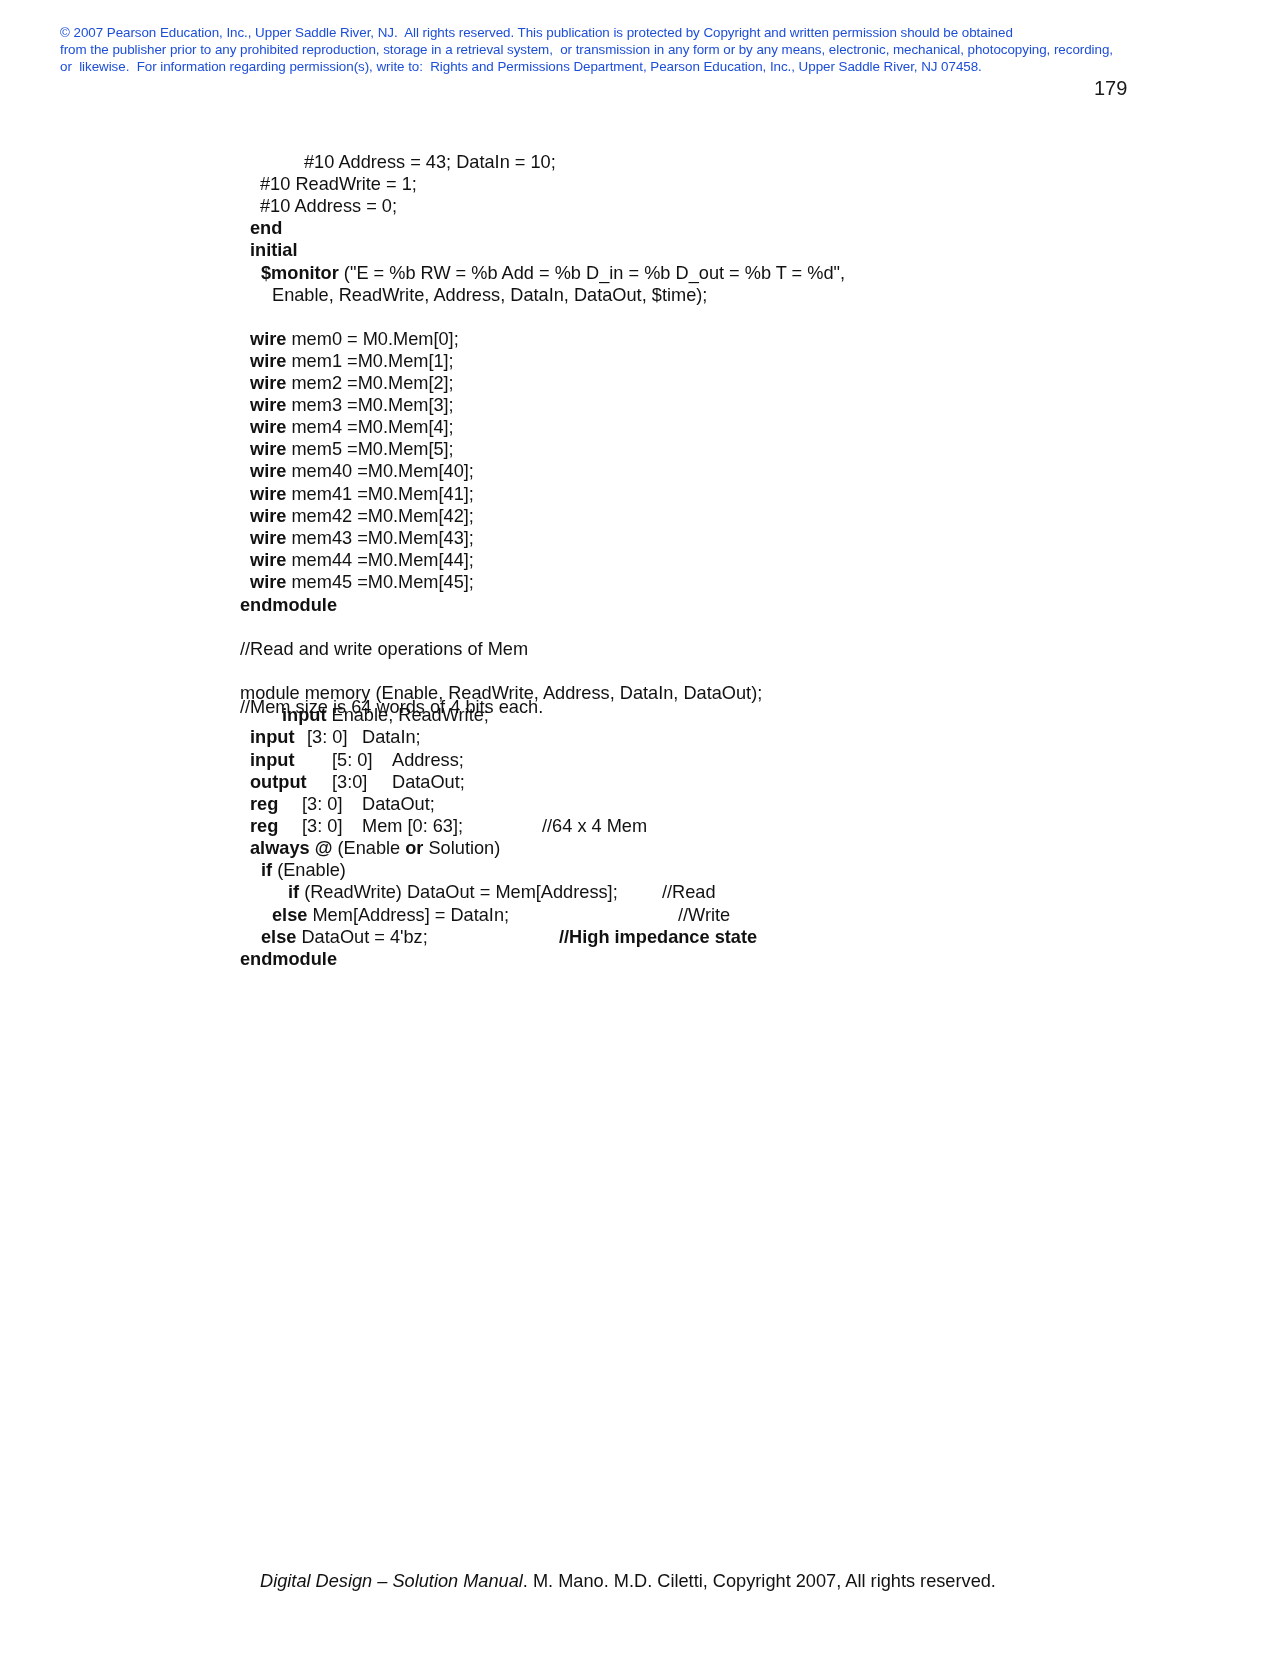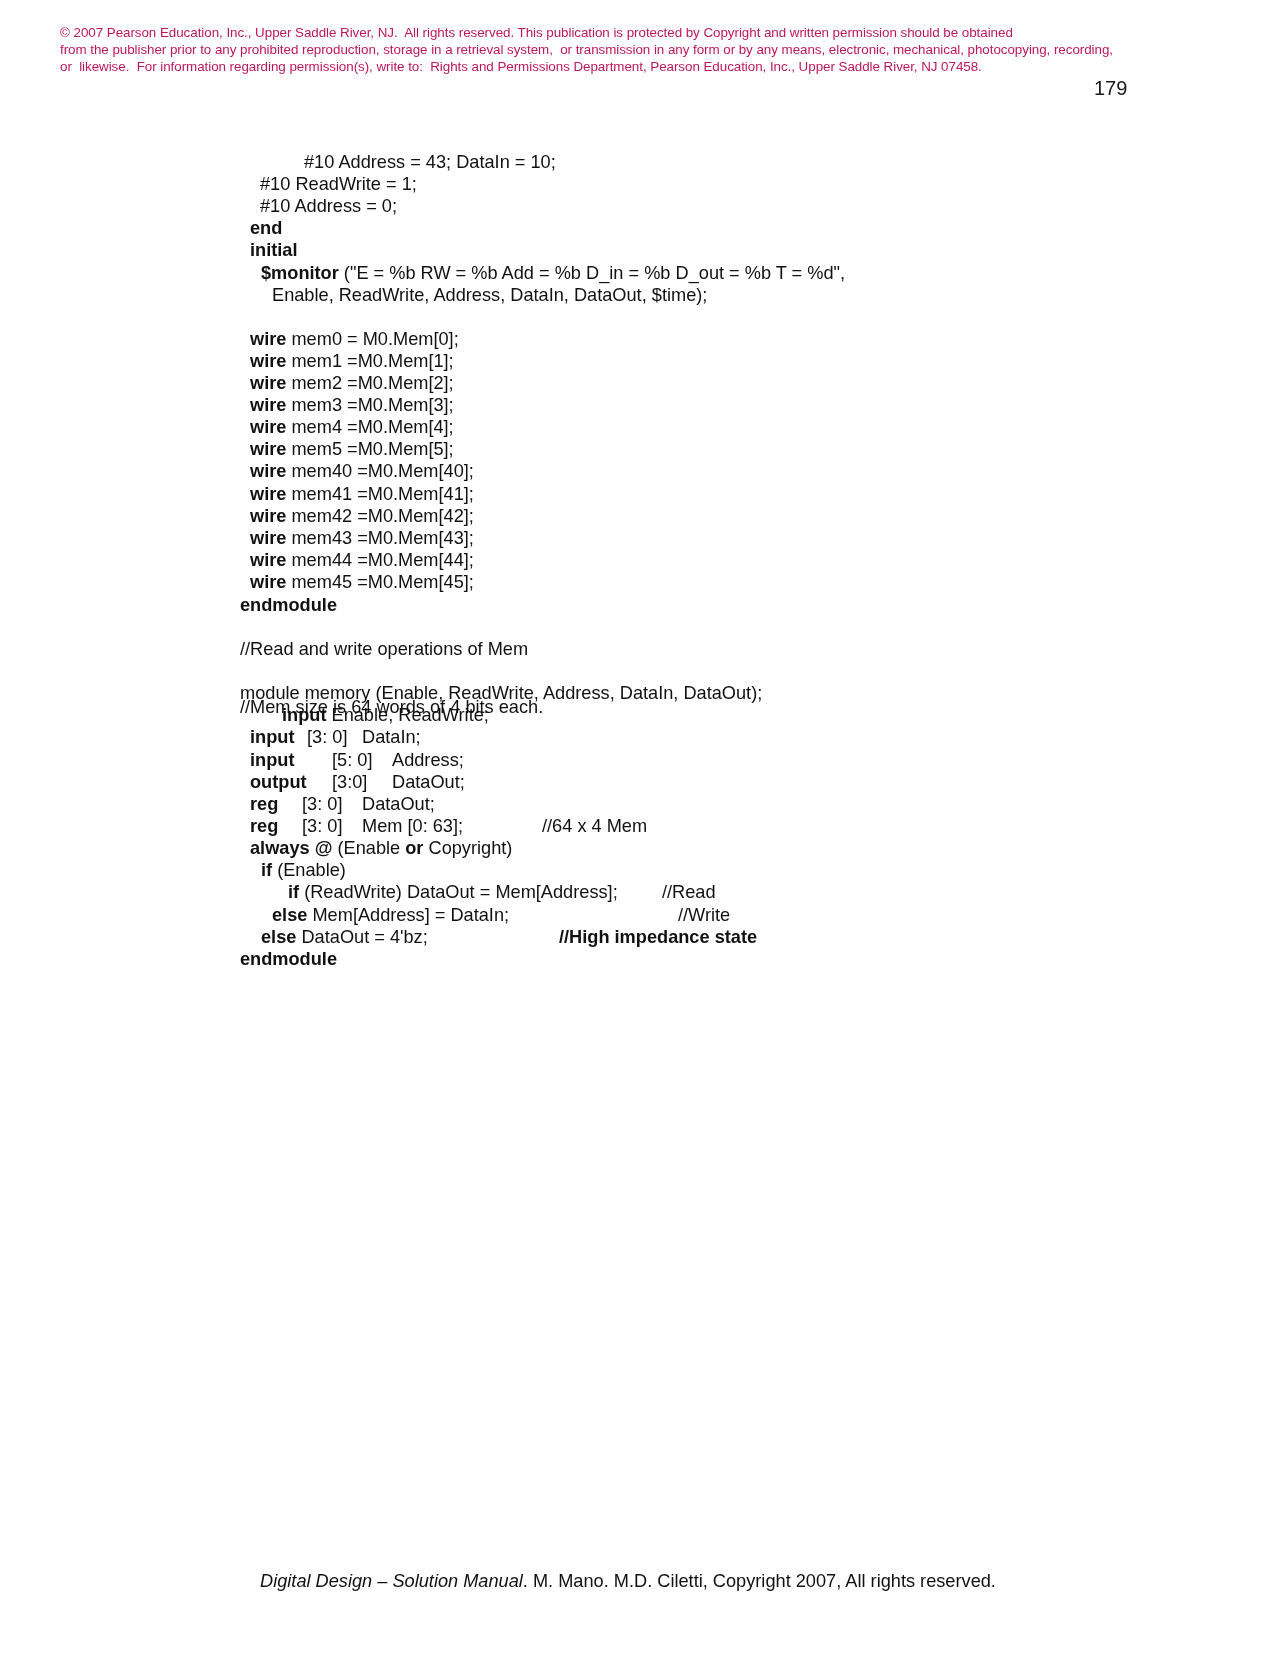--- a/index.html
+++ b/index.html
@@ -16,21 +16,21 @@
       color: #111111;
     }
     .copyright {
       position: absolute;
       left: 60px;
       top: 24px;
       width: 1170px;
       font-size: 13.4px;
       line-height: 17px;
       letter-spacing: -0.05px;
-      color: #be185d;
+      color: #1d4ed8;
     }
     .copyright div { white-space: pre; }
     .page-number {
       position: absolute;
       left: 1094px;
       top: 76px;
       font-size: 20px;
       line-height: 24px;
       color: #1a1a1a;
     }
@@ -126,21 +126,21 @@
     <span class="seg" style="left:112px;">DataOut;</span>
   </div>
 
   <div class="line" style="left:250px; top:815px; width:500px;">
     <span class="seg kw" style="left:0;">reg</span>
     <span class="seg" style="left:52px;">[3: 0]</span>
     <span class="seg" style="left:112px;">Mem [0: 63];</span>
     <span class="seg" style="left:292px;">//64 x 4 Mem</span>
   </div>
 
-  <div class="line" style="left:250px; top:837px;"><span class="kw">always @</span><span> (Enable </span><span class="kw">or</span><span> Copyright)</span></div>
+  <div class="line" style="left:250px; top:837px;"><span class="kw">always @</span><span> (Enable </span><span class="kw">or</span><span> Solution)</span></div>
 
   <div class="line" style="left:261px; top:859px;"><span class="kw">if</span><span> (Enable)</span></div>
 
   <div class="line" style="left:272px; top:881px; width:500px;">
     <span class="seg" style="left:0;margin-left:16px;"><span class="kw">if</span><span> (ReadWrite) DataOut = Mem[Address];</span></span>
     <span class="seg" style="left:390px;">//Read</span>
   </div>
 
   <div class="line" style="left:272px; top:904px; width:500px;">
     <span class="seg" style="left:0;"><span class="kw">else</span><span> Mem[Address] = DataIn;</span></span>

